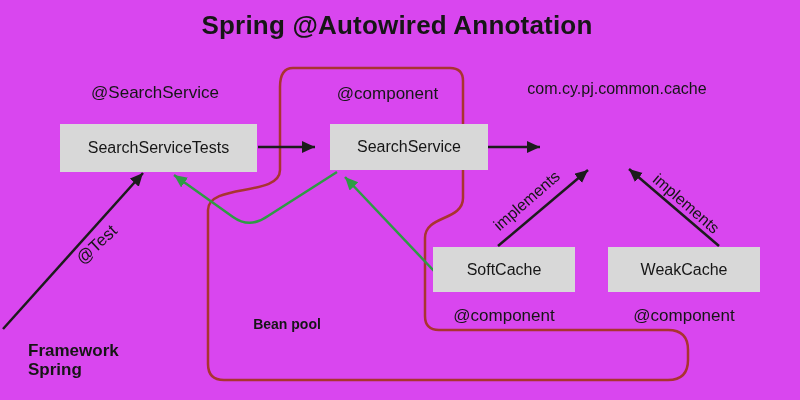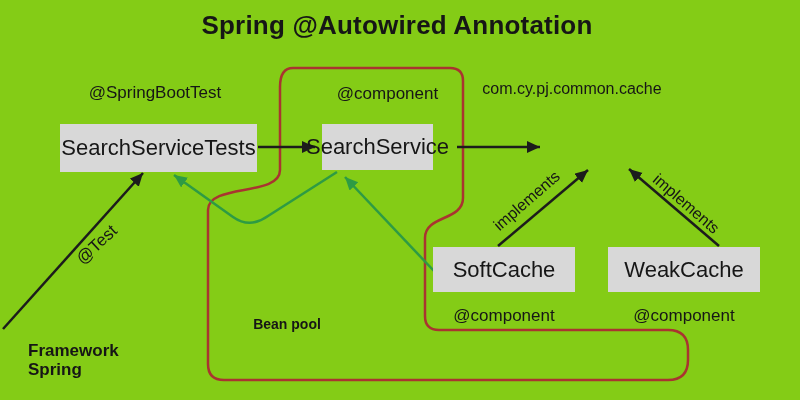--- a/index.html
+++ b/index.html
@@ -12,21 +12,21 @@
   }
   .title{
     position:absolute;left:0;top:10px;width:794px;
     text-align:center;
     font-size:26px;font-weight:bold;letter-spacing:0.2px;
   }
   svg.connectors{position:absolute;left:0;top:0;pointer-events:none;}
   .node{
     position:absolute;
     display:flex;align-items:center;justify-content:center;
-    font-size:22px;
+    font-size:16px;
   }
   .node.ellipse{border-radius:50%;font-size:19px;}
   .ann{
     position:absolute;text-align:center;font-size:17px;white-space:nowrap;
   }
   .ann.small{font-size:16px;}
   .rotated{
     position:absolute;white-space:nowrap;font-size:16px;
     transform:translate(-50%,-50%) rotate(var(--rot));
   }
@@ -35,21 +35,21 @@
     font-size:17px;font-weight:bold;line-height:19px;white-space:nowrap;
   }
   .beanpool{
     position:absolute;left:237px;top:316px;width:100px;
     text-align:center;font-size:14px;font-weight:bold;white-space:nowrap;
   }
 </style>
 </head>
 <body>
 
-<div class="stage" style="background-color: #84cc16;">
+<div class="stage" style="background-color: #d946ef;">
 
   <div class="title">Spring @Autowired Annotation</div>
 
   <svg class="connectors" width="800" height="400" viewBox="0 0 800 400">
     <defs>
       <marker id="ah-black" markerUnits="userSpaceOnUse" markerWidth="15" markerHeight="13" refX="13" refY="6" orient="auto">
         <path d="M0,0 L13,6 L0,12 Z" fill="#1c1c1c"></path>
       </marker>
       <marker id="ah-green" markerUnits="userSpaceOnUse" markerWidth="15" markerHeight="13" refX="13" refY="6" orient="auto">
         <path d="M0,0 L13,6 L0,12 Z" fill="#2e9b44"></path>
@@ -63,28 +63,28 @@
     <path d="M 258 147 L 315 147" fill="none" stroke-width="2.5" marker-end="url(#ah-black)" stroke="#1c1c1c"></path>
     <path d="M 457 147 L 540 147" fill="none" stroke-width="2.5" marker-end="url(#ah-black)" stroke="#1c1c1c"></path>
     <path d="M 3 329 L 143 173" fill="none" stroke-width="2.5" marker-end="url(#ah-black)" stroke="#1c1c1c"></path>
     <path d="M 498 246 L 588 170" fill="none" stroke-width="2.5" marker-end="url(#ah-black)" stroke="#1c1c1c"></path>
     <path d="M 719 246 L 629 169" fill="none" stroke-width="2.5" marker-end="url(#ah-black)" stroke="#1c1c1c"></path>
 
     <path d="M 337 172 L 268 216 Q 250 229 233 217 L 174 175" fill="none" stroke-width="2.5" stroke-linejoin="round" marker-end="url(#ah-green)" stroke="#2e9b44"></path>
     <path d="M 434 271 L 345 177" fill="none" stroke-width="2.5" marker-end="url(#ah-green)" stroke="#2e9b44"></path>
   </svg>
 
-  <div class="ann" style="left:60px;top:83px;width:190px;">@SpringBootTest</div>
+  <div class="ann" style="left:60px;top:83px;width:190px;">@SearchService</div>
   <div class="ann" style="left:318px;top:84px;width:139px;">@component</div>
-  <div class="ann small" style="left:462px;top:80px;width:220px;">com.cy.pj.common.cache</div>
+  <div class="ann small" style="left:507px;top:80px;width:220px;">com.cy.pj.common.cache</div>
 
   <div class="node" style="left: 60px; top: 124px; width: 197px; height: 48px; background-color: rgb(216, 216, 216);">
     <span>SearchServiceTests</span>
   </div>
-  <div class="node" style="left: 322px; top: 124px; width: 111px; height: 46px; background-color: rgb(216, 216, 216);">
+  <div class="node" style="left: 330px; top: 124px; width: 158px; height: 46px; background-color: rgb(216, 216, 216);">
     <span>SearchService</span>
   </div>
   <div class="node" style="left: 433px; top: 247px; width: 142px; height: 45px; background-color: rgb(216, 216, 216);">
     <span>SoftCache</span>
   </div>
   <div class="node" style="left: 608px; top: 247px; width: 152px; height: 45px; background-color: rgb(216, 216, 216);">
     <span>WeakCache</span>
   </div>
 
   <div class="ann" style="left:433px;top:306px;width:142px;">@component</div>

